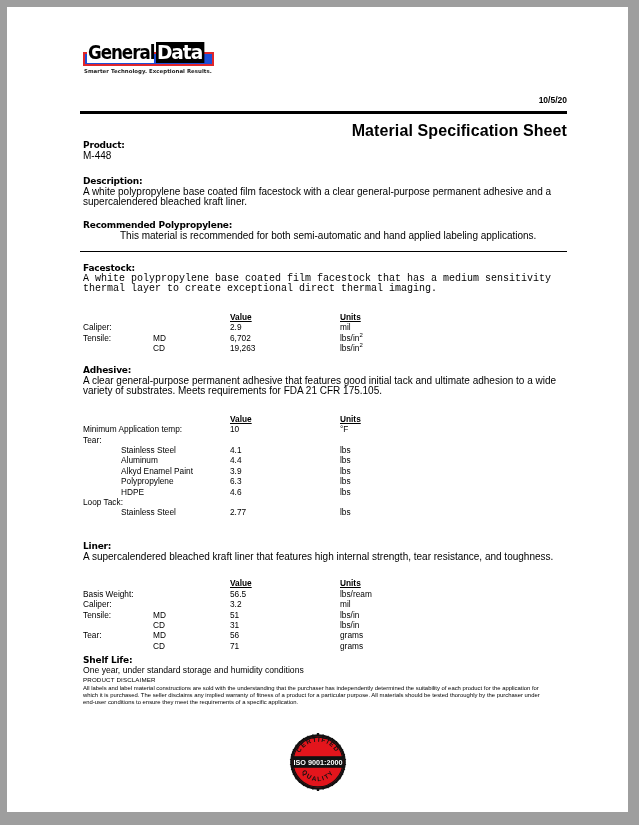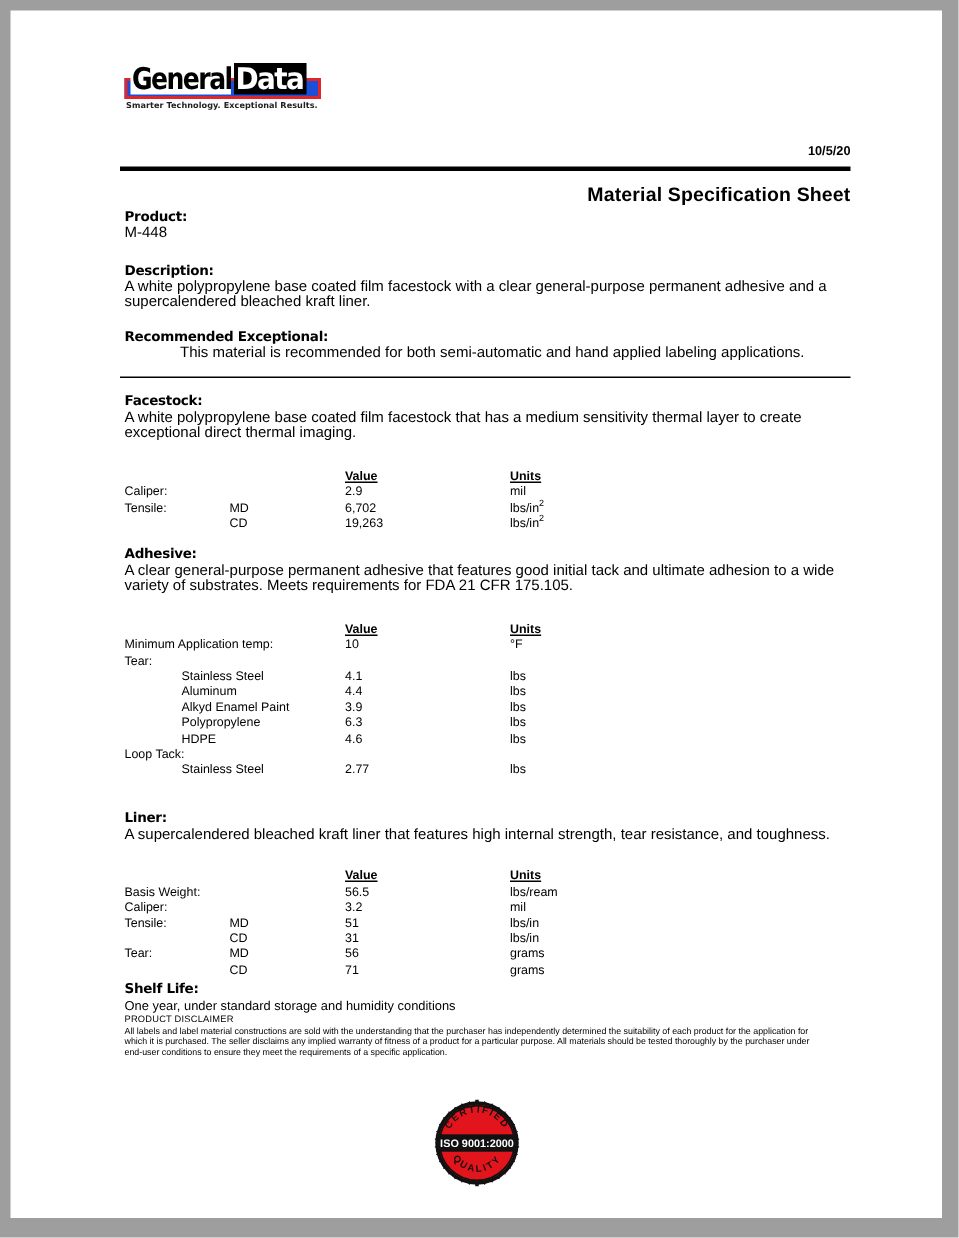--- a/index.html
+++ b/index.html
@@ -91,21 +91,21 @@
     left: 2px;
     right: 0;
     top: 104px;
     height: 2.6px;
     background: #000;
   }
   .doc-title {
     position: absolute;
     right: 0;
     top: 115px;
-    font-size: 13px;
+    font-size: 16px;
     font-weight: bold;
     color: #000;
     letter-spacing: 0.1px;
   }
 
   
   .block {
     position: absolute;
     left: 5px;
     right: 0;
@@ -216,29 +216,29 @@
       <div class="sec-head">Product:</div>
       <div class="sec-body">M-448</div>
     </div>
 
     <div class="block" style="top:169px;">
       <div class="sec-head">Description:</div>
       <div class="sec-body" style="width:470px;">A white polypropylene base coated film facestock with a clear general-purpose permanent adhesive and a supercalendered bleached kraft liner.</div>
     </div>
 
     <div class="block" style="top:213px;">
-      <div class="sec-head">Recommended Exceptional:</div>
+      <div class="sec-head">Recommended Polypropylene:</div>
       <div class="sec-body" style="width:475px;margin-left:37px;">This material is recommended for both semi-automatic and hand applied labeling applications.</div>
     </div>
 
     <div class="rule-thin" style="top:244px;"></div>
 
     <div class="block" style="top:256px;">
       <div class="sec-head">Facestock:</div>
-      <div class="sec-body" style="width:480px;">A white polypropylene base coated film facestock that has a medium sensitivity thermal layer to create exceptional direct thermal imaging.</div>
+      <div class="sec-body" style="width:480px;font-family:Liberation Mono, monospace;">A white polypropylene base coated film facestock that has a medium sensitivity thermal layer to create exceptional direct thermal imaging.</div>
 
       <table class="spec" style="margin-top:17px;">
         <colgroup>
             <col class="c-label">
             <col class="c-dir">
             <col class="c-val">
             <col class="c-unit">
           </colgroup>
         <tbody>
             <tr>

